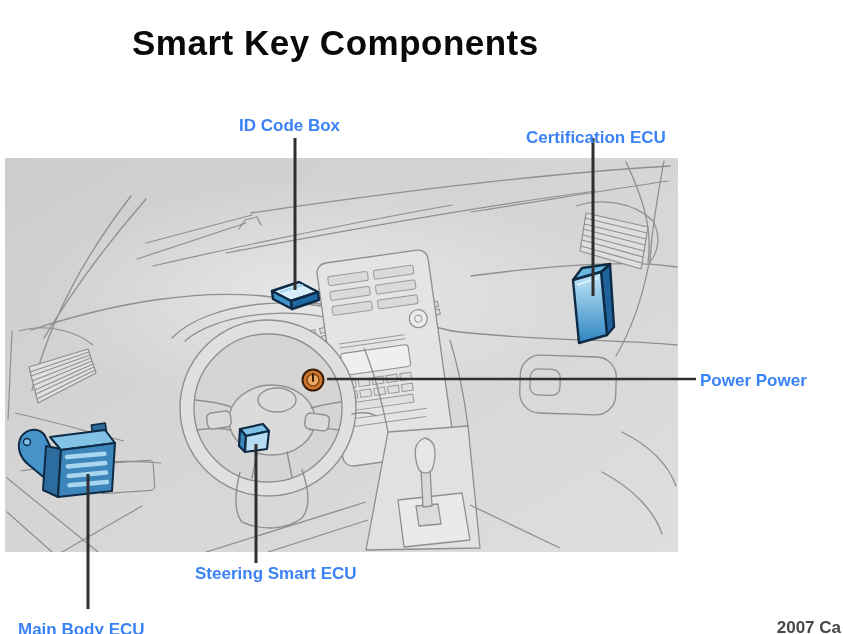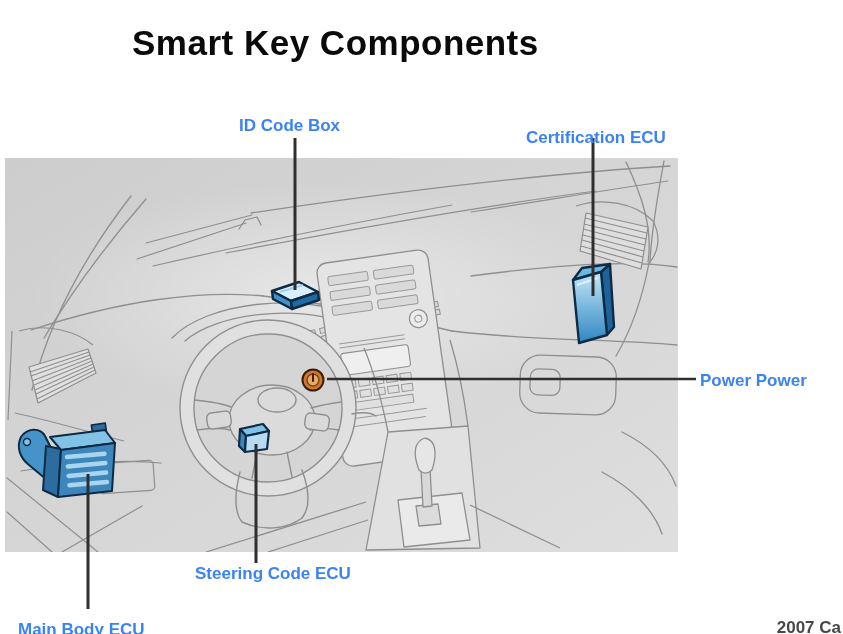--- a/index.html
+++ b/index.html
@@ -243,16 +243,16 @@
     <line x1="593" y1="138" x2="593" y2="296" stroke-width="3"></line>
     <line x1="327" y1="379" x2="696" y2="379" stroke-width="2.5"></line>
     <line x1="256" y1="444" x2="256" y2="563" stroke-width="3"></line>
     <line x1="88" y1="474" x2="88" y2="609" stroke-width="3"></line>
   </g>
 </svg>
 
 <div class="component-label" id="label-id-code-box">ID Code Box</div>
 <div class="component-label" id="label-certification-ecu">Certification ECU</div>
 <div class="component-label" id="label-power-switch">Power Power</div>
-<div class="component-label" id="label-steering-lock-ecu">Steering Code ECU</div>
+<div class="component-label" id="label-steering-lock-ecu">Steering Smart ECU</div>
 <div class="component-label" id="label-main-body-ecu">Main Body ECU</div>
 
 <div class="footer-note">2007 Ca</div>
 
 </body></html>

